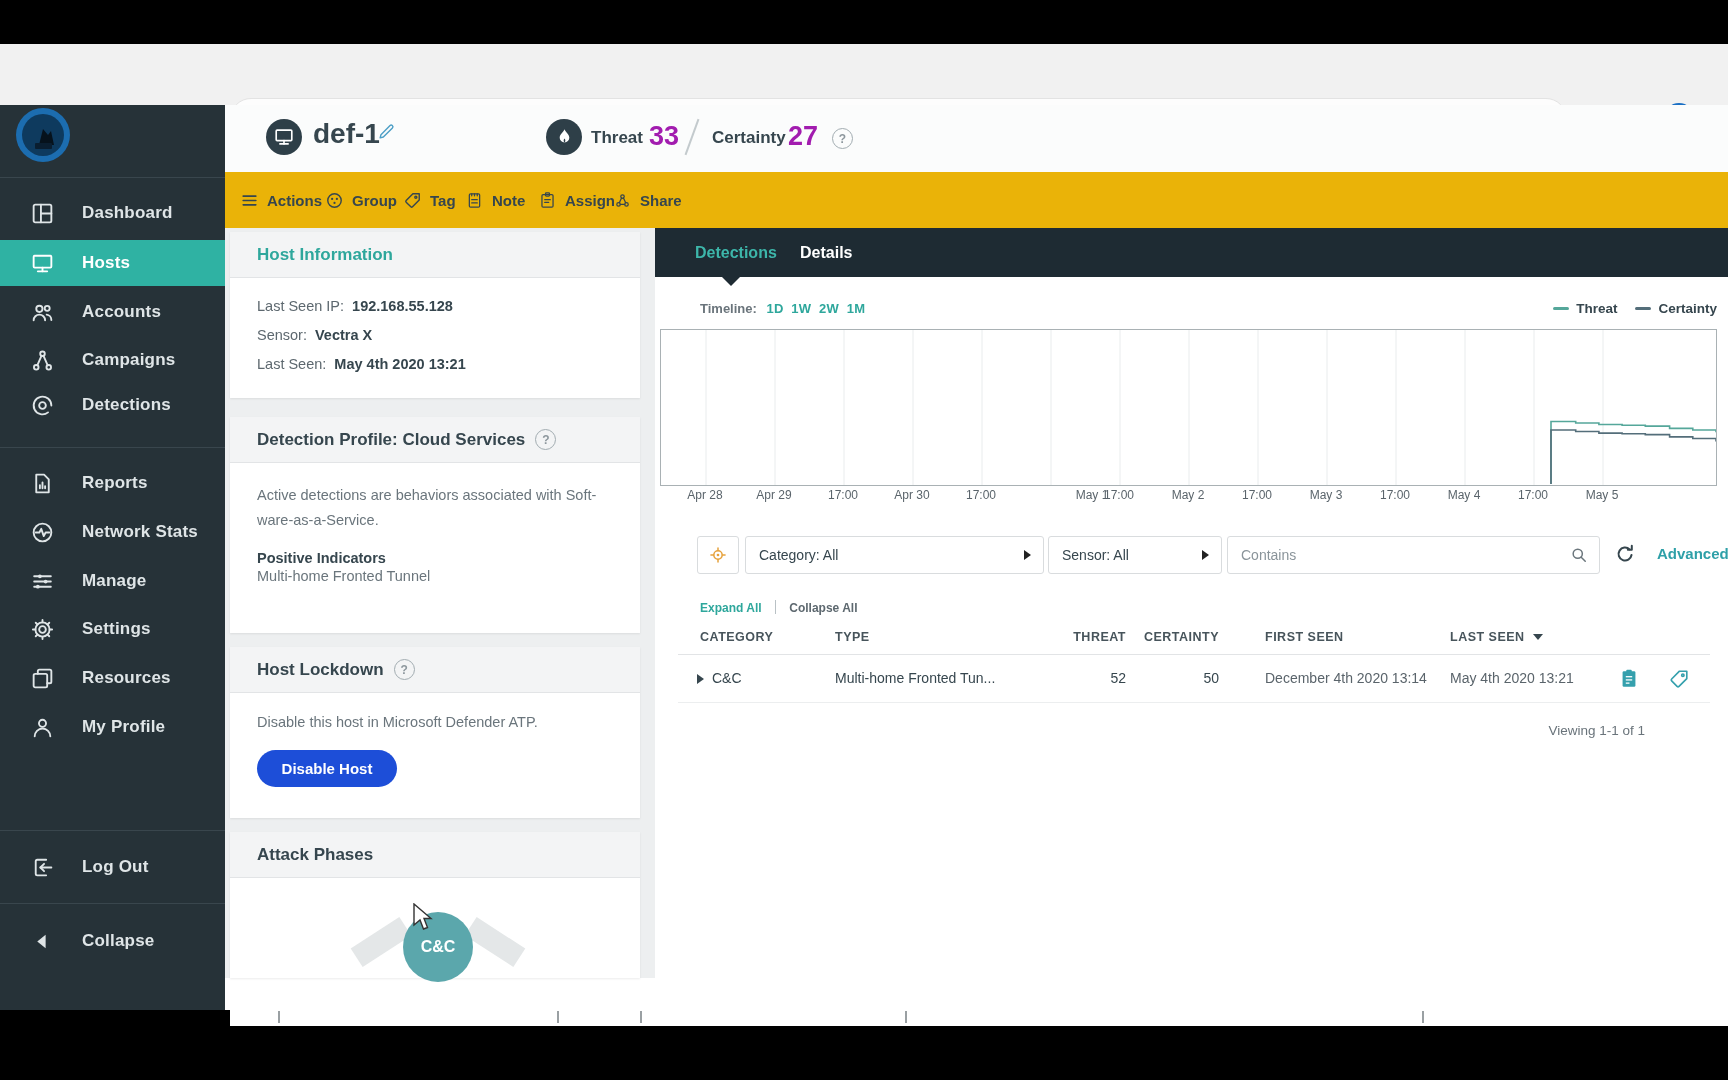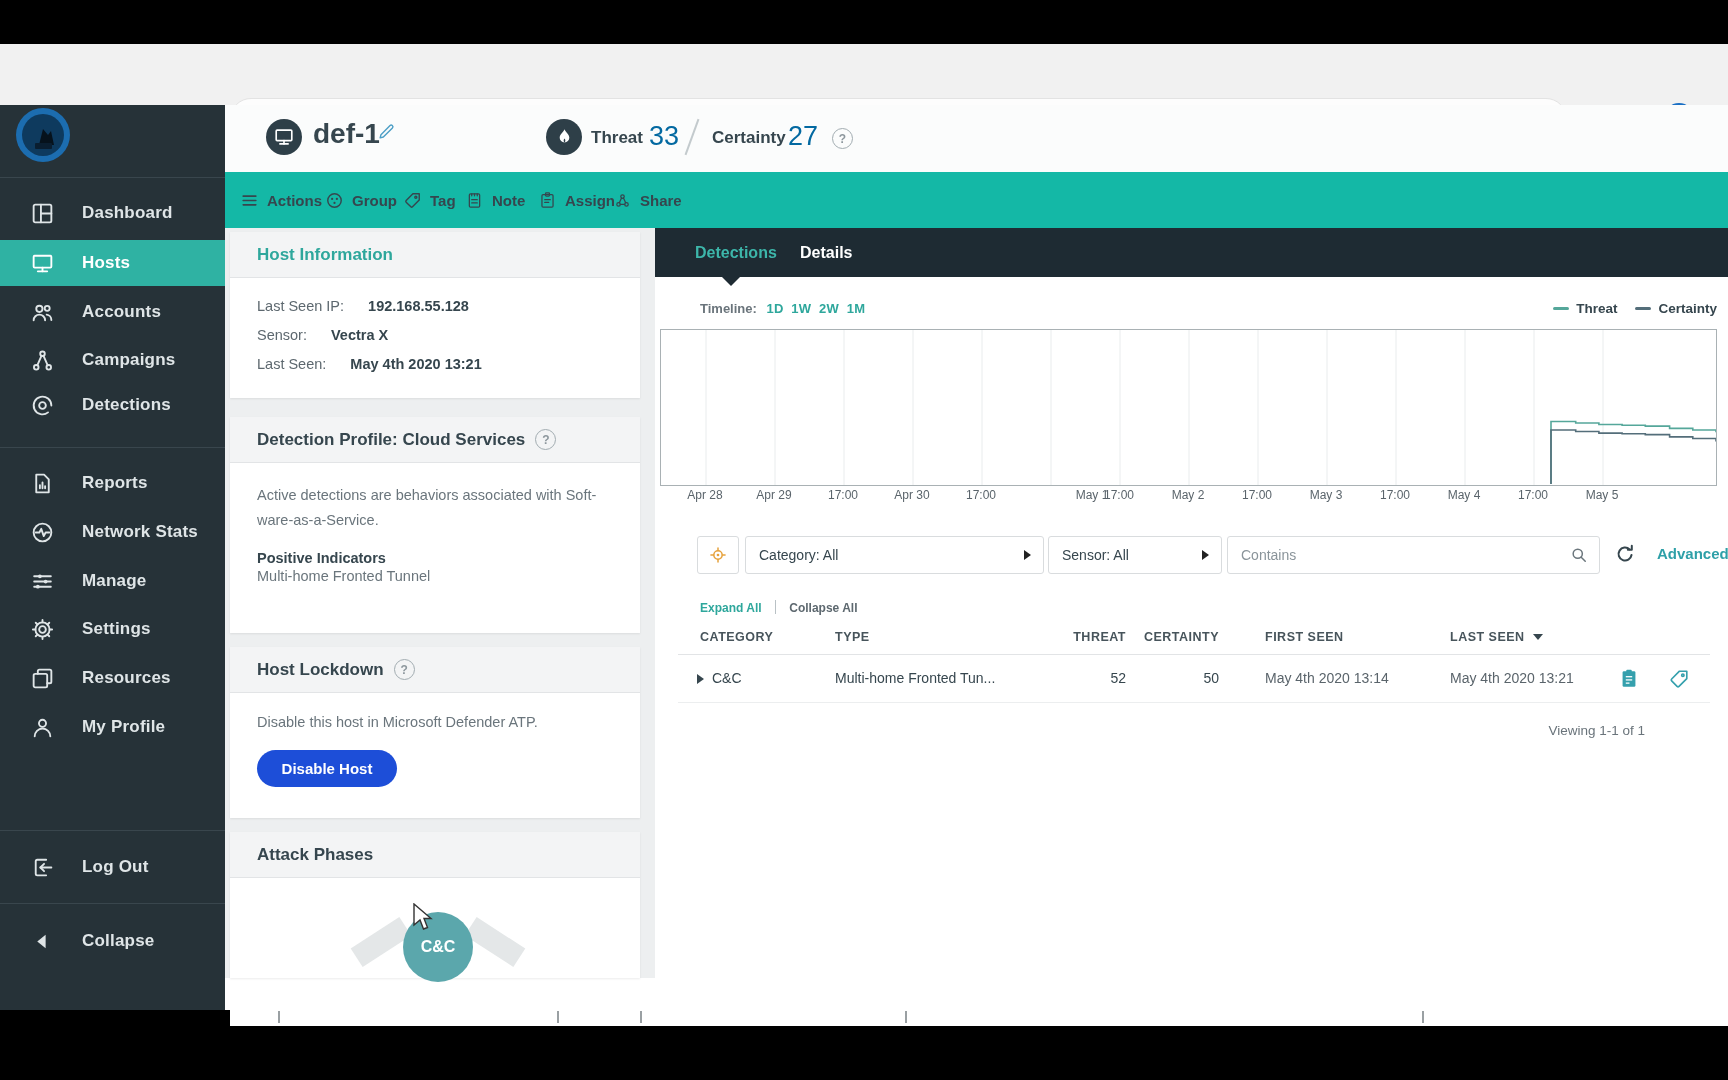--- a/index.html
+++ b/index.html
@@ -26,43 +26,43 @@
   .si{position:absolute;left:0;width:225px;height:46px;display:flex;align-items:center;color:#dfe5e7;cursor:pointer;}
   .si .sic{width:25px;height:25px;margin-left:30px;flex:none;}
   .si .slb{margin-left:27px;font-size:17px;font-weight:700;letter-spacing:.2px;}
   .si.active{background:#2fb2a3;color:#fff;}
 
   
   .hostbar{position:absolute;left:225px;top:0;width:1503px;height:67px;background:#fbfcfc;padding-left:9px;}
   .circ{position:absolute;width:36px;height:36px;border-radius:50%;background:#2e3f48;display:flex;align-items:center;justify-content:center;color:#fff;}
   .bigname{position:absolute;font-size:28px;font-weight:600;color:#36464e;}
   .scorelbl{position:absolute;font-size:17px;font-weight:600;color:#36464e;}
-  .scoreval{position:absolute;font-size:27px;font-weight:400;color:#0369a1;}
+  .scoreval{position:absolute;font-size:27px;font-weight:700;color:#a21caf;}
   .slash{position:absolute;width:2px;height:38px;background:#c3cacd;transform:rotate(20deg);}
   .qcirc{position:absolute;width:19px;height:19px;border:1.5px solid #a2acb1;border-radius:50%;color:#8d979d;font-size:12px;font-weight:700;display:flex;align-items:center;justify-content:center;}
   .qcirc::after{content:"?";}
 
   
-  .toolbar{position:absolute;left:225px;top:67px;width:1503px;height:56px;background:#14b8a6;border-bottom:1px solid #e0e3e4;}
+  .toolbar{position:absolute;left:225px;top:67px;width:1503px;height:56px;background:#eab308;border-bottom:1px solid #e0e3e4;}
   .tbtn{position:absolute;top:0;height:56px;display:flex;align-items:center;color:#36464e;cursor:pointer;}
   .tbtn .tic{width:19px;height:19px;margin-right:8px;}
   .tbtn .tlb{font-size:15px;font-weight:700;}
 
   
   .leftbg{position:absolute;left:225px;top:123px;width:430px;height:750px;background:#edeff0;}
   .rightpanel{position:absolute;left:655px;top:172px;width:1073px;height:701px;background:#fff;}
 
   
   .panel{position:absolute;left:230px;width:410px;background:#fff;box-shadow:0 1px 2px rgba(0,0,0,.08);}
   .phead{height:45px;background:#f3f4f5;border-bottom:1px solid #e2e4e6;display:flex;align-items:center;padding-left:27px;}
   .ptitle{font-size:17px;font-weight:700;color:#36464e;}
   .ptitle.teal{color:#2ea79c;}
   .phead .qcirc{position:static;margin-left:10px;flex:none;}
   .pbody{padding:20px 27px 0 27px;}
-  .inforow{display:flex;margin-bottom:13px;font-size:14.5px;gap:16px;}
+  .inforow{display:flex;margin-bottom:13px;font-size:14.5px;}
   .inflbl{color:#5d686f;margin-right:8px;}
   .infval{color:#36464e;font-weight:700;}
   .greytxt{color:#6a757c;font-size:14.5px;line-height:1.75;}
   .boldtxt{color:#36464e;font-size:14.5px;font-weight:700;margin-top:16px;}
   .btn-teal{display:inline-flex;align-items:center;justify-content:center;width:140px;height:37px;border-radius:19px;background:#1d4ed8;color:#fff;font-size:15px;font-weight:700;border:none;cursor:pointer;}
 
   
   .ccnode{position:absolute;left:403px;top:807px;width:70px;height:70px;border-radius:50%;background:#5ba7ac;color:#fff;font-size:16px;font-weight:700;display:flex;align-items:center;justify-content:center;}
   .arm{position:absolute;width:58px;height:22px;background:#e4e7e8;}
 
@@ -618,21 +618,21 @@
     <span class="th" style="left:1265px">FIRST SEEN</span>
     <span class="th" style="left:1450px"><span>LAST SEEN</span><span class="sorttri"></span></span>
     <div class="hline"></div>
 
     <div>
       <span class="rowtri"></span>
       <span class="td" style="left:712px">C&amp;C</span>
       <span class="td lnk2" style="left:835px">Multi-home Fronted Tun...</span>
       <span class="td" style="left:1066px;width:60px;text-align:right">52</span>
       <span class="td" style="left:1139px;width:80px;text-align:right">50</span>
-      <span class="td tdate" style="left:1265px">May 4th 2020 13:14</span>
+      <span class="td tdate" style="left:1265px">December 4th 2020 13:14</span>
       <span class="td tdate" style="left:1450px">May 4th 2020 13:21</span>
       <svg class="rowic" style="left:1618px" viewBox="0 0 24 24">
           <use href="#i-clipfill"></use>
         </svg>
       <svg class="rowic" style="left:1668px" viewBox="0 0 24 24">
           <use href="#i-tag"></use>
         </svg>
     </div>
     <div class="rline"></div>
 

